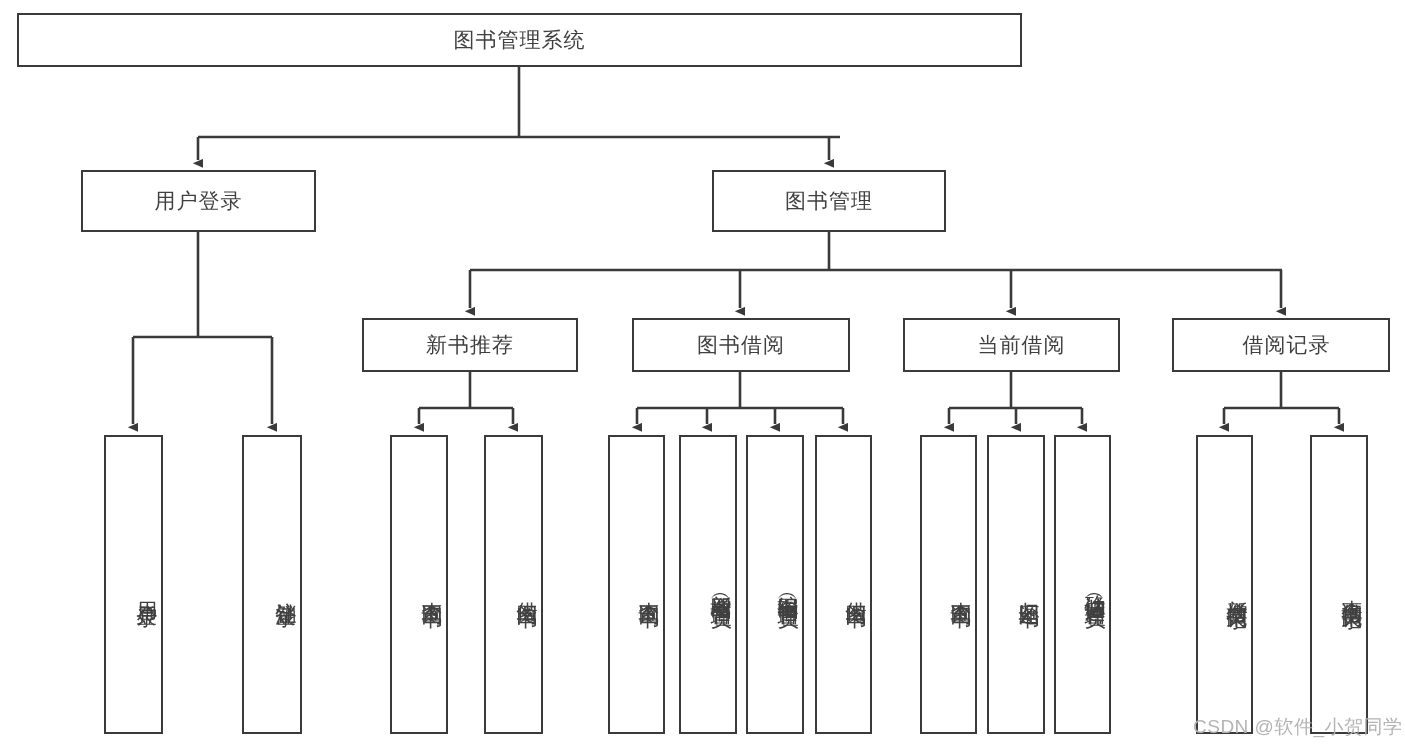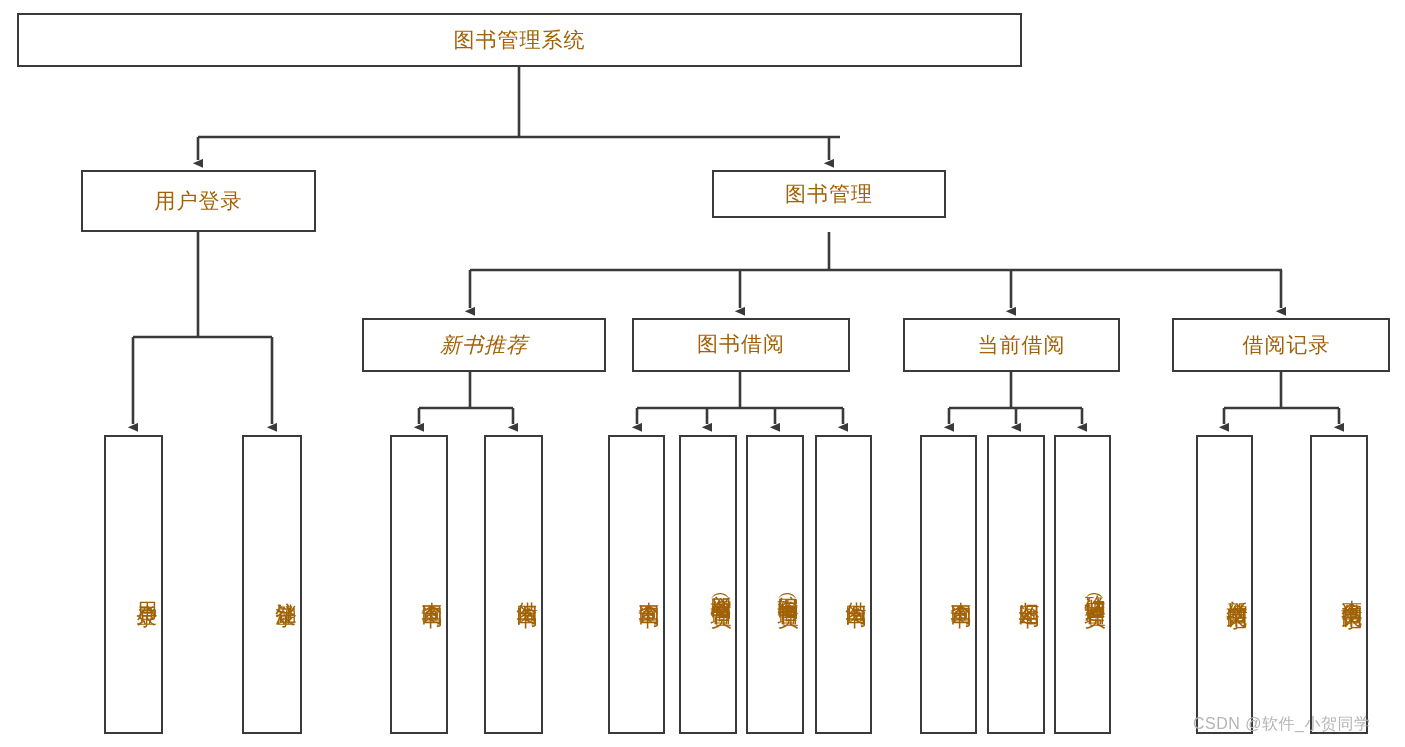--- a/index.html
+++ b/index.html
@@ -27,21 +27,21 @@
     pointer-events: none;
   }
   .node {
     position: absolute;
     box-sizing: border-box;
     background: #ffffff;
     border: 2px solid #3a3a3a;
     display: flex;
     align-items: center;
     justify-content: center;
-    color: #a16207;
+    color: #404040;
   }
   .node.horiz {
     font-size: 21px;
     letter-spacing: 1px;
     line-height: 1.2;
   }
   .node.vert {
     writing-mode: vertical-rl;
     text-orientation: upright;
     font-size: 21px;
@@ -53,21 +53,21 @@
   .node.vert .label {
     writing-mode: vertical-rl;
     text-orientation: upright;
     white-space: nowrap;
   }
   .node.vert.tight {
     padding-top: 4px;
   }
   .watermark {
     position: absolute;
-    font-size: 16px;
+    font-size: 19px;
     color: #b4b4b4;
     white-space: nowrap;
     letter-spacing: 0.5px;
     text-align: right;
   }
 </style>
 </head>
 <body>
 
 <div id="canvas">
@@ -122,28 +122,28 @@
     </g>
   </svg>
 
   <div class="node horiz" style="left:17px; top:13px; width:1005px; height:54px;">
     <span class="label">图书管理系统</span>
   </div>
 
   <div class="node horiz" style="left:81px; top:170px; width:235px; height:62px;">
     <span class="label">用户登录</span>
   </div>
-  <div class="node horiz" style="left:712px; top:170px; width:234px; height:48px;">
+  <div class="node horiz" style="left:712px; top:170px; width:234px; height:62px;">
     <span class="label">图书管理</span>
   </div>
 
-  <div class="node horiz" style="left:362px; top:318px; width:244px; height:54px;font-style:italic;">
+  <div class="node horiz" style="left:362px; top:318px; width:216px; height:54px;">
     <span class="label">新书推荐</span>
   </div>
-  <div class="node horiz" style="left:632px; top:318px; width:218px; height:54px;font-family:Liberation Serif, serif;">
+  <div class="node horiz" style="left:632px; top:318px; width:218px; height:54px;">
     <span class="label">图书借阅</span>
   </div>
   <div class="node horiz" style="left:903px; top:318px; width:217px; height:54px;padding-left:20px;">
     <span class="label">当前借阅</span>
   </div>
   <div class="node horiz" style="left:1172px; top:318px; width:218px; height:54px;padding-left:11px;">
     <span class="label">借阅记录</span>
   </div>
 
   <div class="node vert" style="left:104px; top:435px; width:59px; height:299px;">

